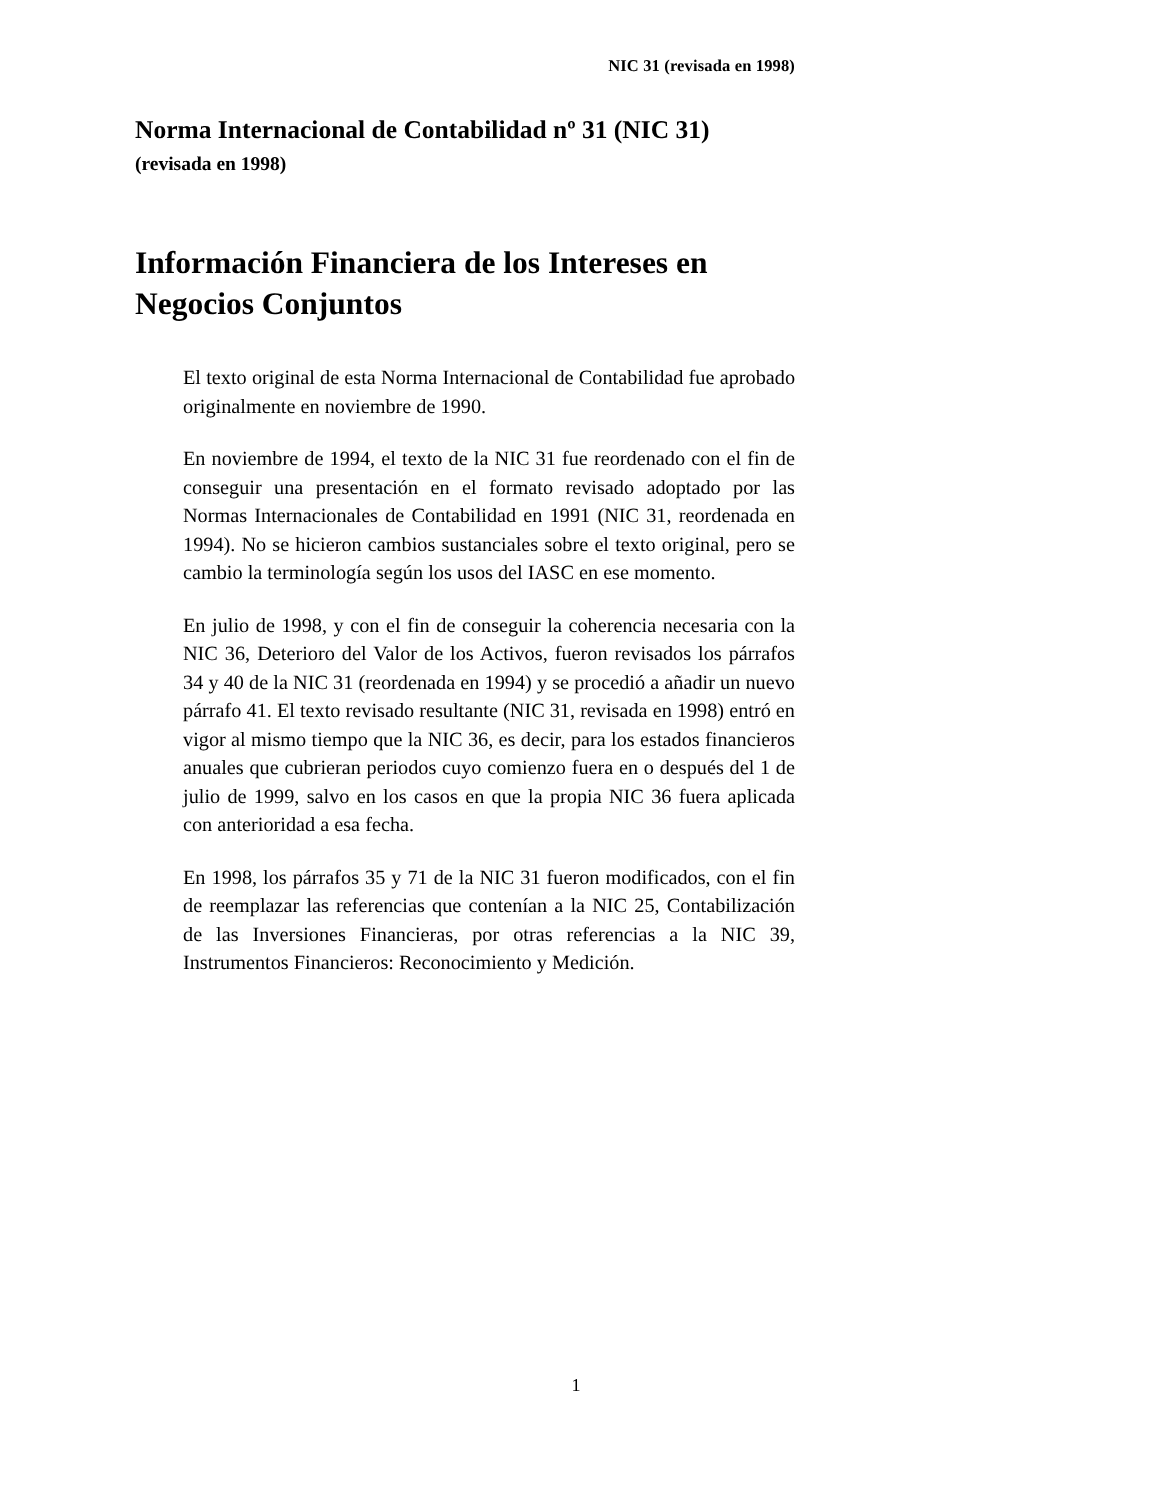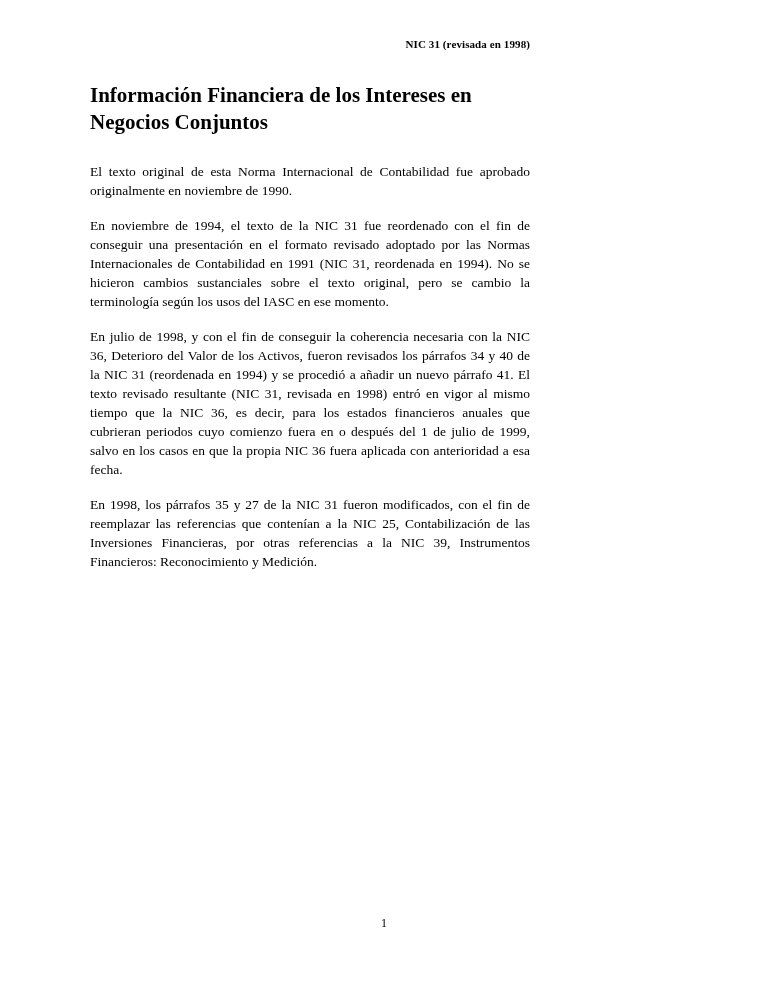--- a/index.html
+++ b/index.html
@@ -36,27 +36,28 @@
     font-weight: bold;
     line-height: 22px;
   }
   .title-line2 {
     font-size: 13px;
     font-weight: bold;
     line-height: 18px;
     margin-top: 2px;
   }
   .doc-heading {
-    margin-top: 32px;
+    margin-top: 44px;
     font-size: 21px;
     font-weight: bold;
     line-height: 27px;
   }
   .body-text {
     margin-top: 26px;
+    margin-left: 32px;
   }
   .para {
     font-size: 13.5px;
     line-height: 19px;
     text-align: justify;
     margin: 0 0 16px 0;
   }
   .bullet-list {
     margin: 22px 0 0 0;
     padding: 0 0 0 48px;
@@ -85,26 +86,30 @@
     font-size: 12px;
   }
 </style>
 </head>
 <body>
 
 <div class="page">
 
   <div class="header-right">NIC 31 (revisada en 1998)</div>
 
+  <div class="title-block">
+    <div class="title-line1">Norma Internacional de Contabilidad nº 31 (NIC 31)</div>
+    <div class="title-line2">(revisada en 1998)</div>
+  </div>
 
   <div class="doc-heading">Información Financiera de los Intereses en Negocios Conjuntos</div>
 
   <div class="body-text">
     <p class="para">El texto original de esta Norma Internacional de Contabilidad fue aprobado originalmente en noviembre de 1990.</p>
     <p class="para">En noviembre de 1994, el texto de la NIC 31 fue reordenado con el fin de conseguir una presentación en el formato revisado adoptado por las Normas Internacionales de Contabilidad en 1991 (NIC 31, reordenada en 1994). No se hicieron cambios sustanciales sobre el texto original, pero se cambio la terminología según los usos del IASC en ese momento.</p>
     <p class="para">En julio de 1998, y con el fin de conseguir la coherencia necesaria con la NIC 36, Deterioro del Valor de los Activos, fueron revisados los párrafos 34 y 40 de la NIC 31 (reordenada en 1994) y se procedió a añadir un nuevo párrafo 41. El texto revisado resultante (NIC 31, revisada en 1998) entró en vigor al mismo tiempo que la NIC 36, es decir, para los estados financieros anuales que cubrieran periodos cuyo comienzo fuera en o después del 1 de julio de 1999, salvo en los casos en que la propia NIC 36 fuera aplicada con anterioridad a esa fecha.</p>
-    <p class="para">En 1998, los párrafos 35 y 27 de la NIC 31 fueron modificados, con el fin de reemplazar las referencias que contenían a la NIC 25, Contabilización de las Inversiones Financieras, por otras referencias a la NIC 39, Instrumentos Financieros: Reconocimiento y Medición.</p>
+    <p class="para">En 1998, los párrafos 35 y 71 de la NIC 31 fueron modificados, con el fin de reemplazar las referencias que contenían a la NIC 25, Contabilización de las Inversiones Financieras, por otras referencias a la NIC 39, Instrumentos Financieros: Reconocimiento y Medición.</p>
 
   </div>
 
   <div class="page-number">1</div>
 
 </div>
 
 </body></html>

